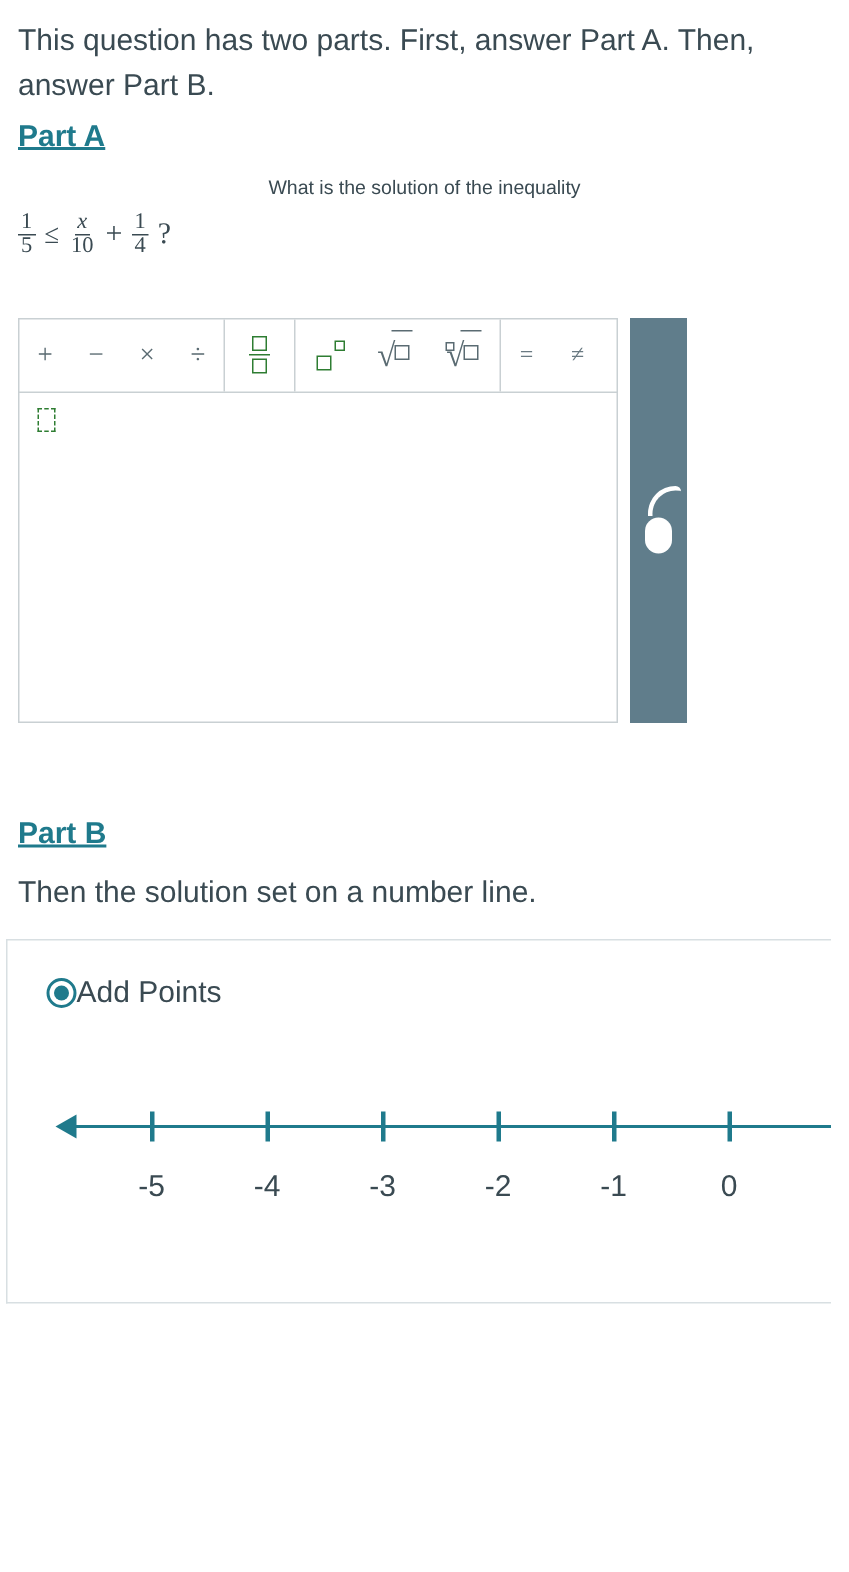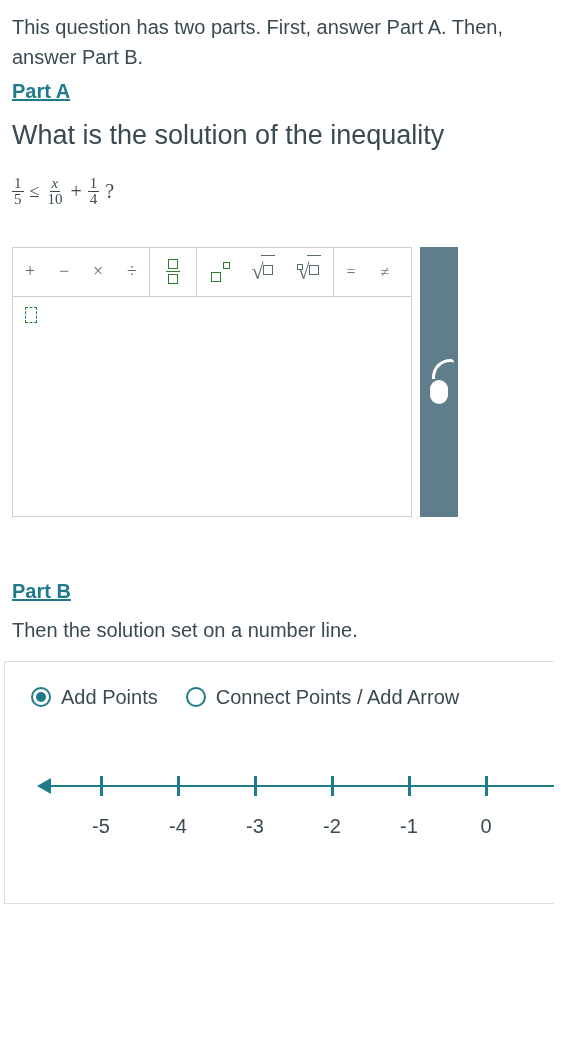--- a/index.html
+++ b/index.html
@@ -6,21 +6,21 @@
   body {
     margin: 0;
     padding: 12px;
     font-family: -apple-system, BlinkMacSystemFont, "Segoe UI", Arial, sans-serif;
     color: #3a4a52;
     width: 566px;
     background: #fff;
   }
   .intro { font-size: 20px; line-height: 1.5; }
   .part-label { color: #1f7a8c; font-weight: 700; font-size: 20px; margin: 8px 0 12px; text-decoration: underline; }
-  .question { font-size: 27px; line-height: 1.5; margin-bottom: 20px; }
+  .question { font-size: 13px; line-height: 1.5; margin-bottom: 6px; text-align: center; }
   .math-line { font-family: "Times New Roman", serif; font-size: 20px; display: flex; align-items: center; gap: 6px; }
   .frac { display: inline-flex; flex-direction: column; align-items: center; line-height: 1; font-size: 15px; vertical-align: middle; }
   .frac .num { border-bottom: 1px solid #3a4a52; padding: 0 2px; }
   .frac .den { padding: 0 2px; }
   .leq { font-size: 18px; }
   .qm { font-size: 20px; }
 
   .editor-wrap { margin-top: 40px; display: flex; gap: 8px; }
   .editor-main { flex: 0 0 auto; width: 400px; }
   .toolbar {
@@ -81,21 +81,21 @@
     display: flex; align-items: center; gap: 28px; padding: 0 26px 36px;
     font-size: 20px; color: #3a4a52;
   }
   .radio {
     width: 20px; height: 20px; border-radius: 50%; border: 2.5px solid #1f7a8c;
     display:inline-flex; align-items:center; justify-content:center; flex:0 0 auto;
   }
   .radio.checked::after {
     content:""; width:10px; height:10px; border-radius:50%; background:#1f7a8c;
   }
-  .radio-item { display:flex; align-items:center; gap:10px; cursor:pointer; white-space: nowrap; }
+  .radio-item { display:flex; align-items:center; cursor:pointer; white-space: nowrap; }
 
   .numline { position: relative; height: 130px; padding: 0 26px; }
   .axis {
     position: absolute; left: 40px; right: -40px; top: 40px;
     height: 2.5px; background: #1f7a8c;
   }
   .arrow-left {
     position:absolute; left:32px; top:33px;
     width:0; height:0; border-right:14px solid #1f7a8c;
     border-top:8px solid transparent; border-bottom:8px solid transparent;
@@ -182,24 +182,20 @@
 
 <div class="part-label" style="margin-top:63px">Part B</div>
 <div class="part-b-q">Then the solution set on a number line.</div>
 
 <div class="graph-panel">
   <div class="radio-row">
     <div class="radio-item">
       <span class="radio checked"></span>
       <span>Add Points</span>
     </div>
-    <div class="radio-item">
-      <span class="radio"></span>
-      <span>Connect Points / Add Arrow</span>
-    </div>
   </div>
 
   <div class="numline">
     <div class="arrow-left"></div>
     <div class="axis"></div>
 
     <div class="tick" style="left:95px"></div>
     <div class="tick-label" style="left:96px">-5</div>
     <div class="tick" style="left:172px"></div>
     <div class="tick-label" style="left:173px">-4</div>

